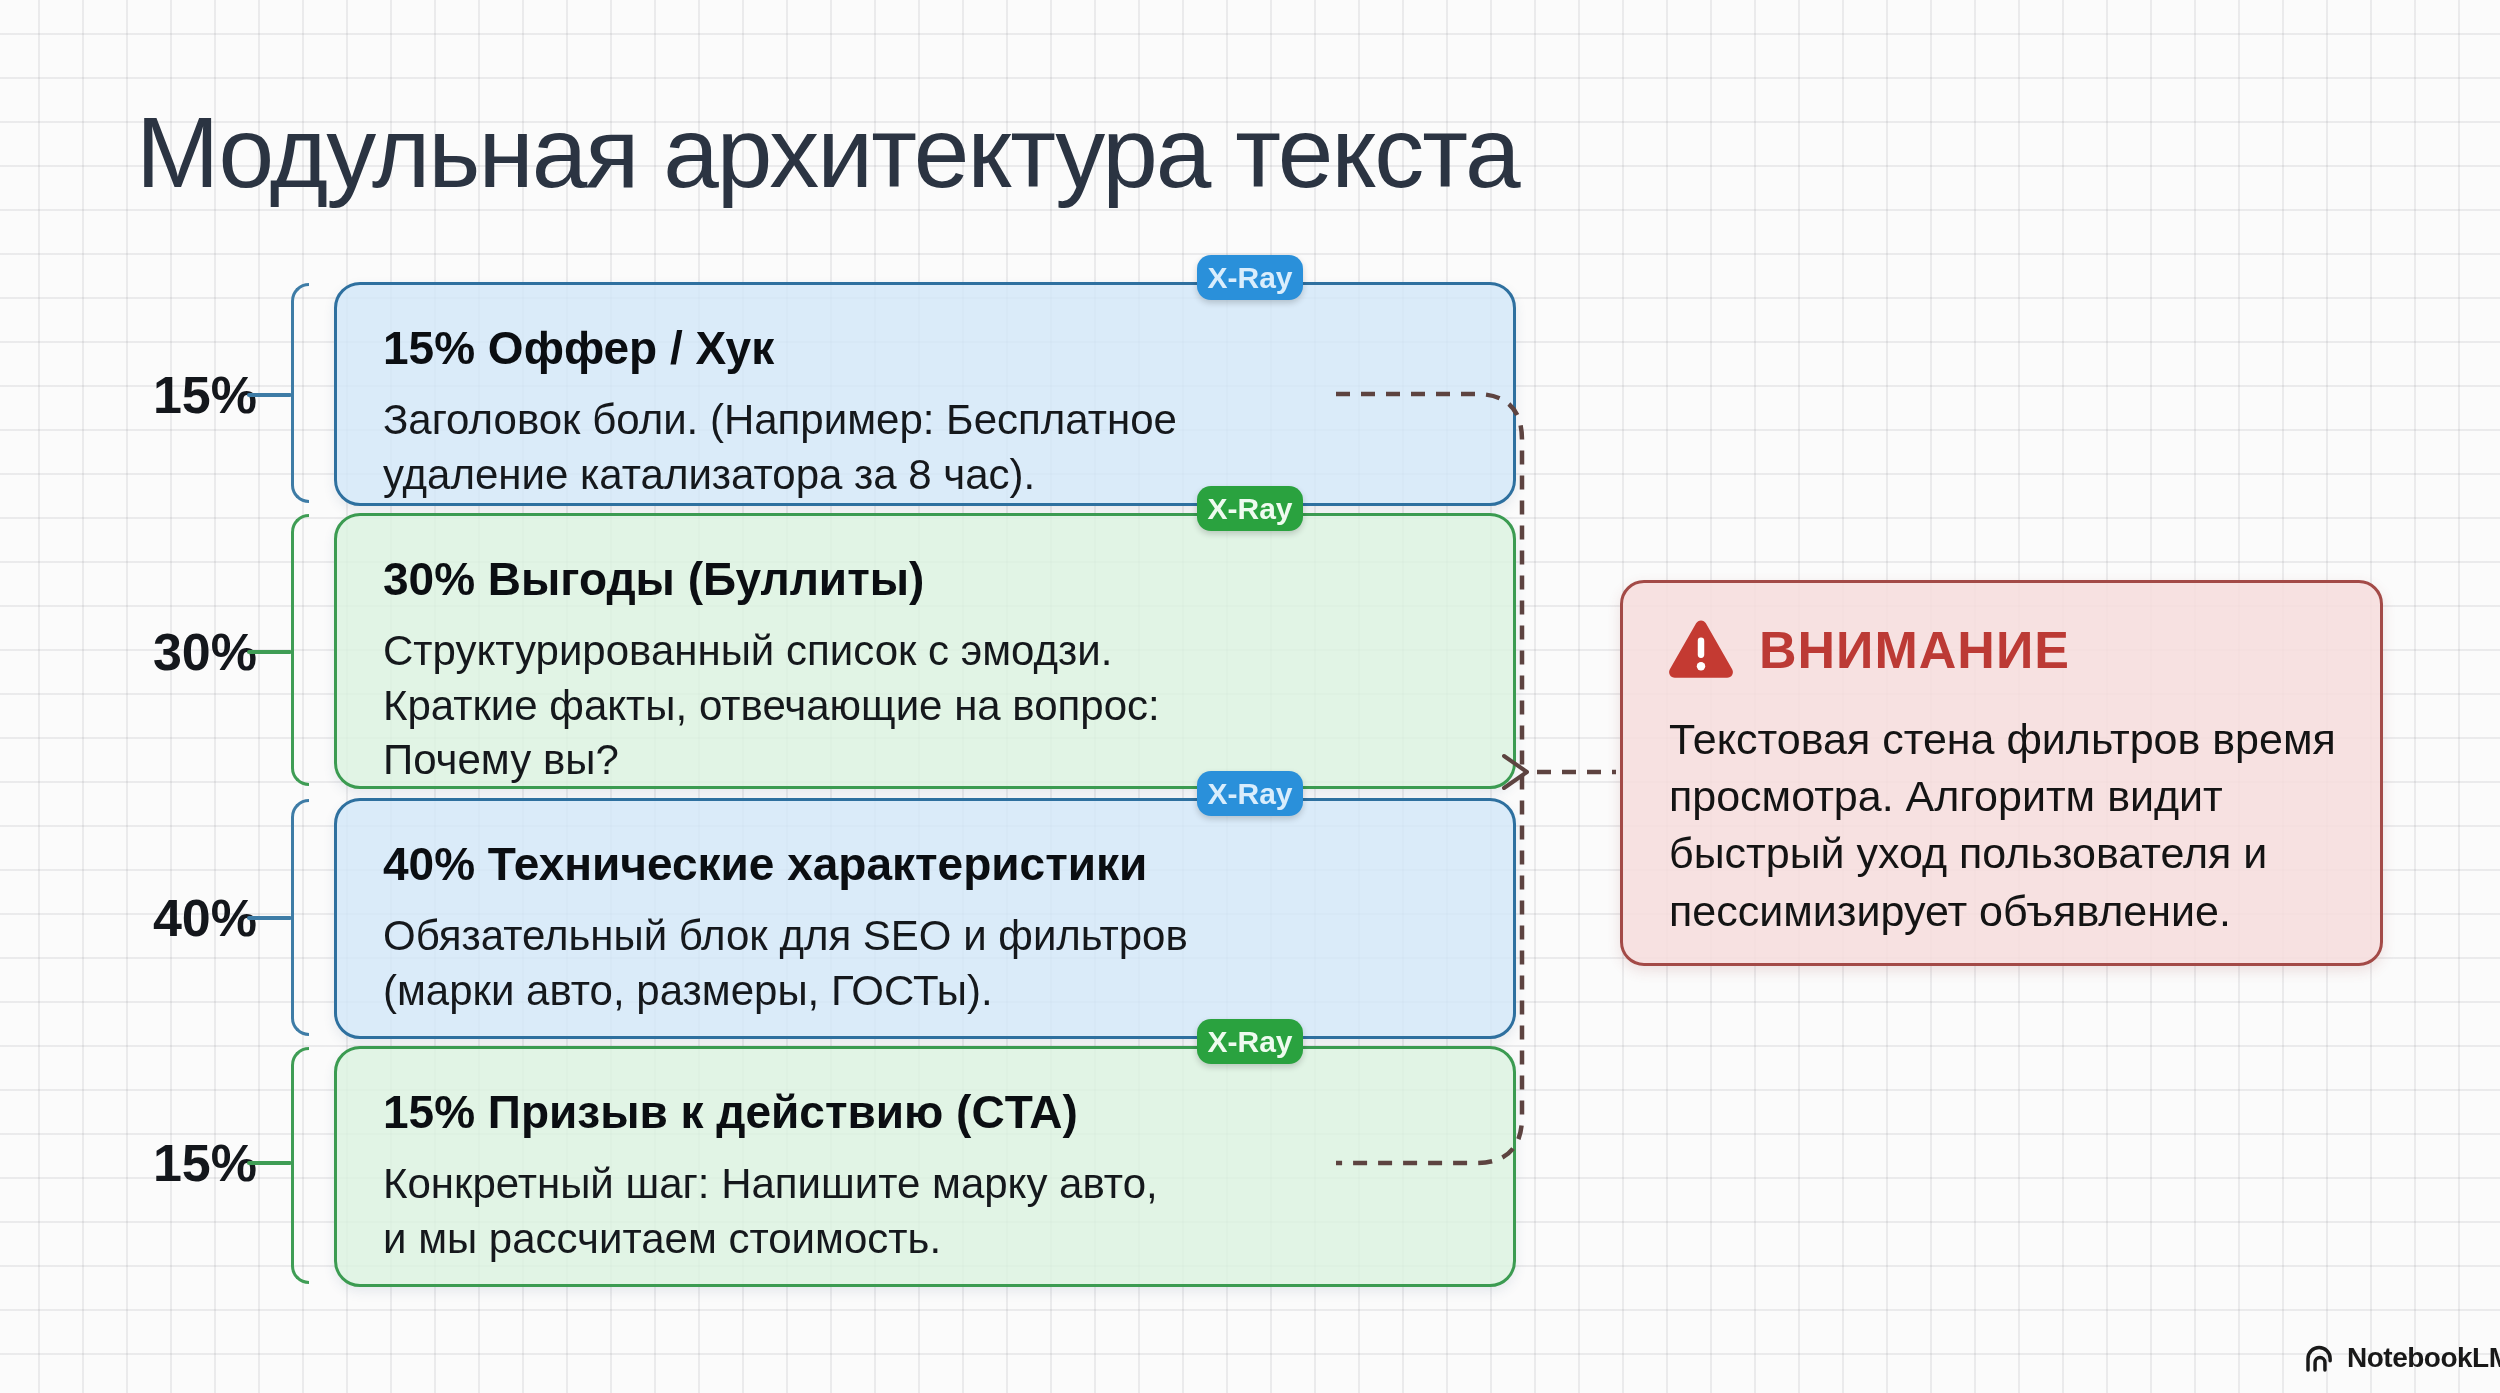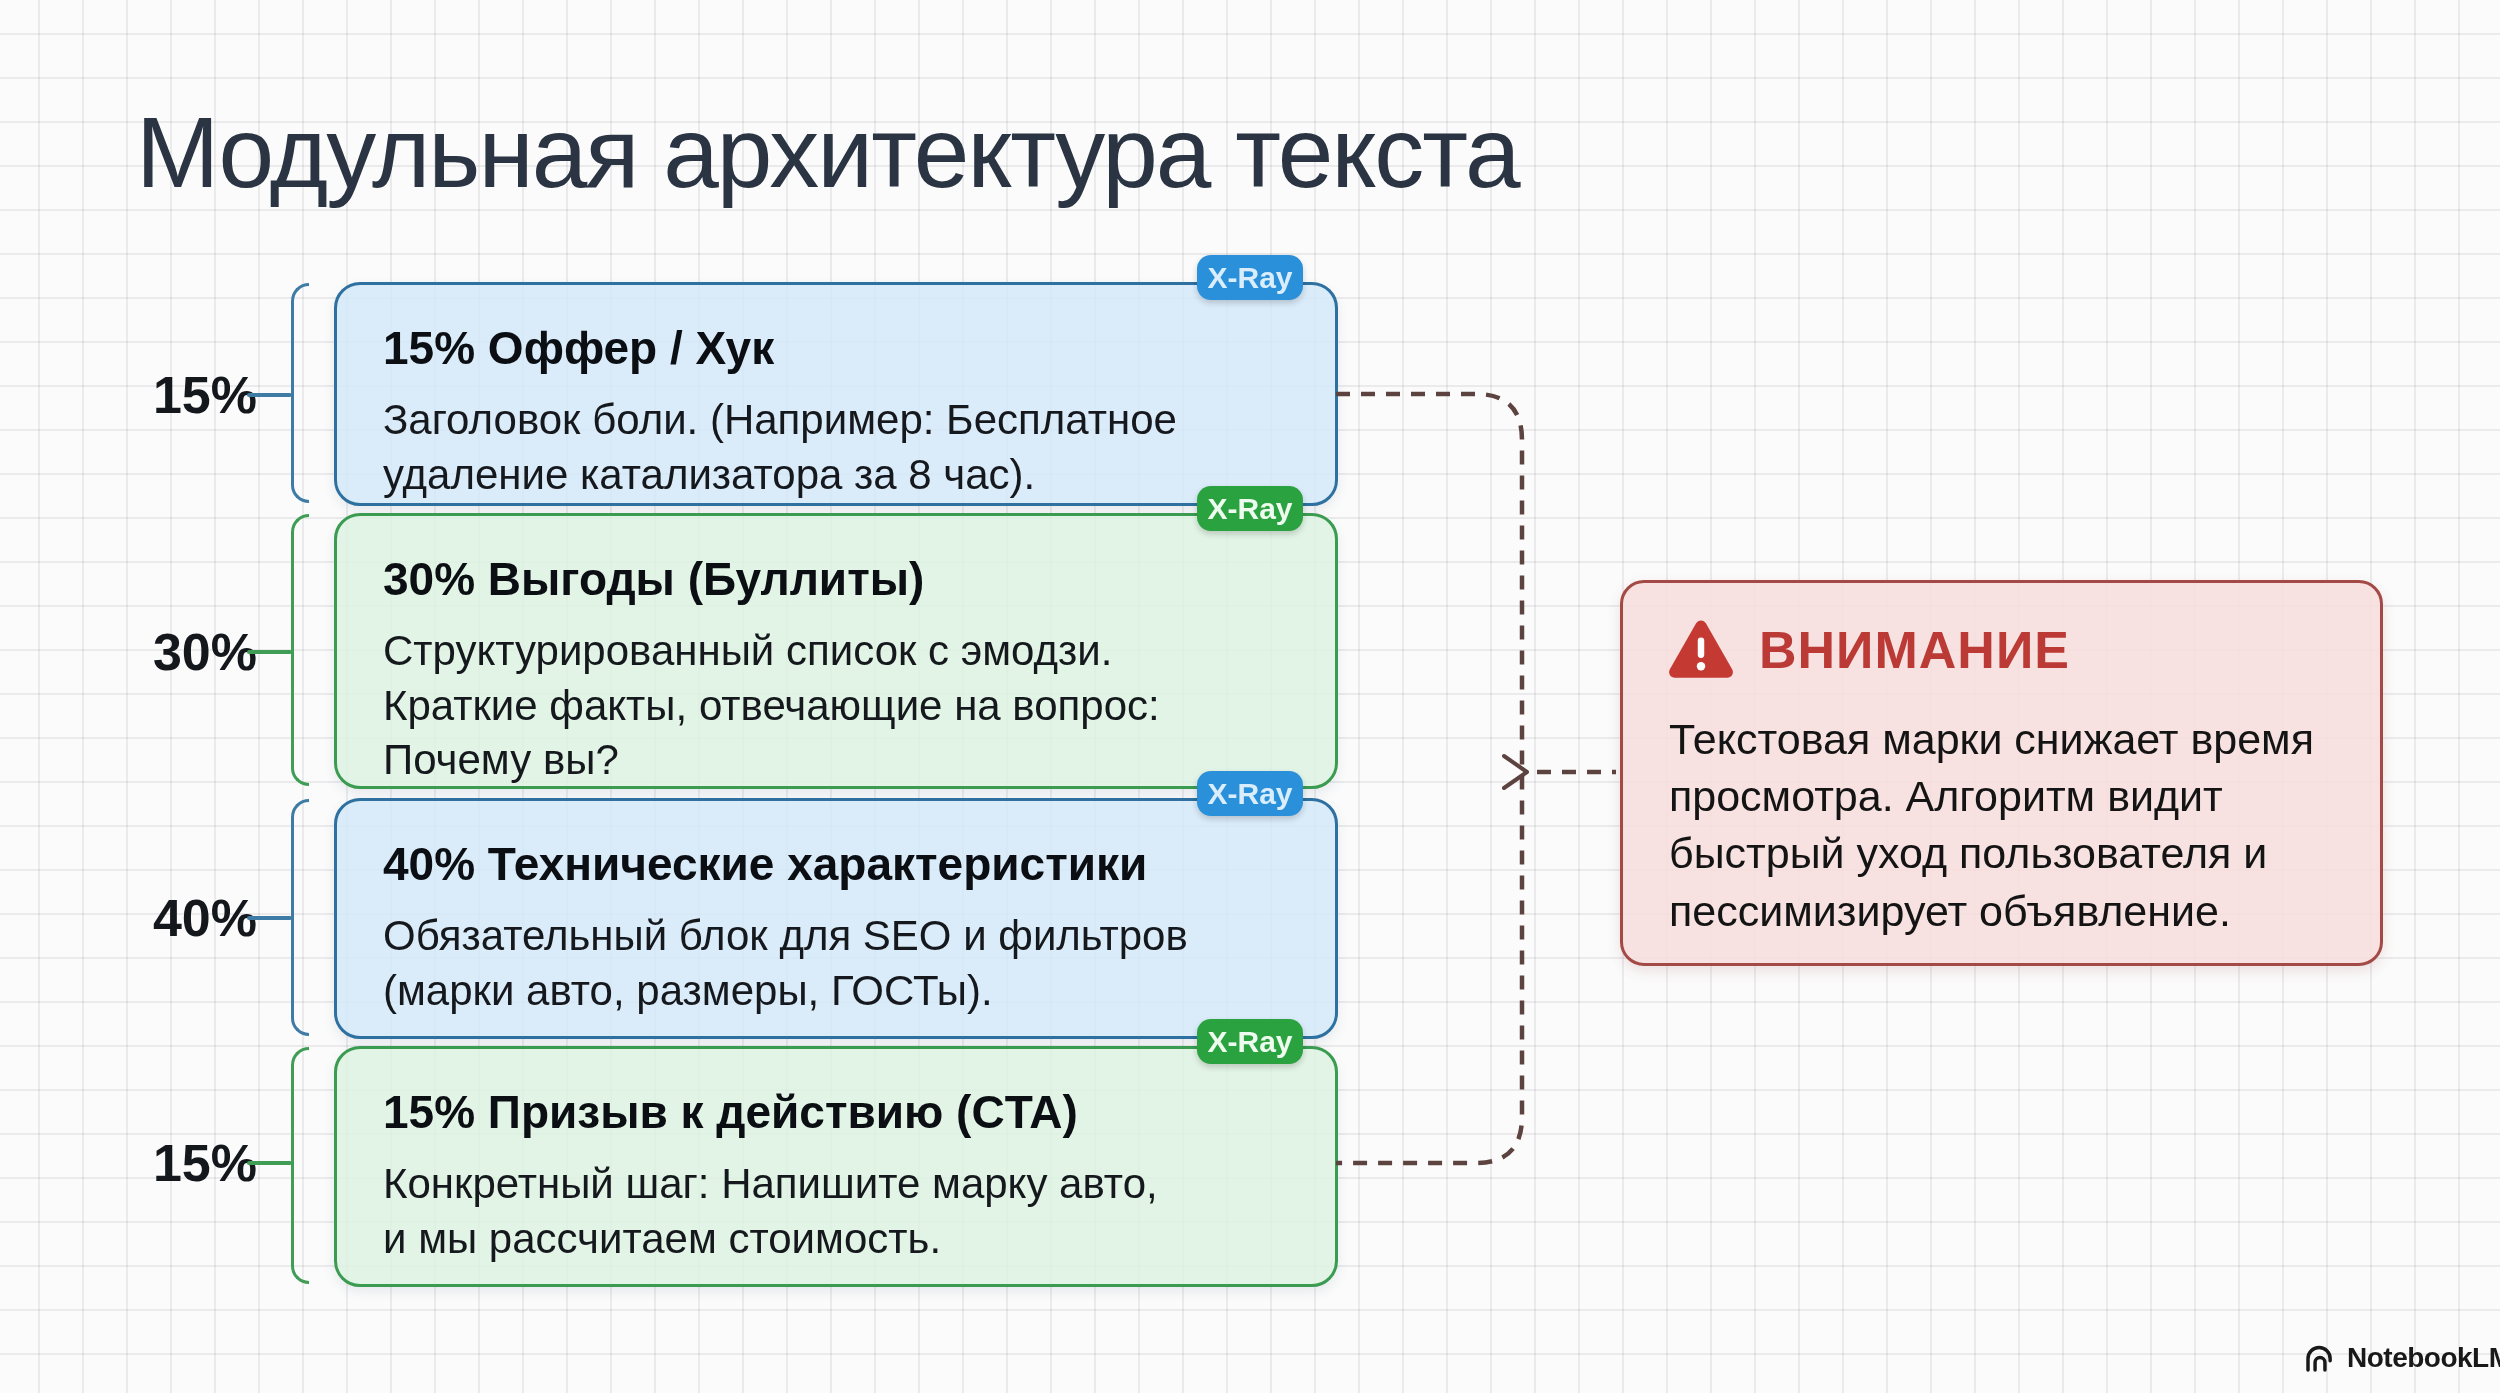--- a/index.html
+++ b/index.html
@@ -27,21 +27,21 @@
   .bracket{
     position:absolute;left:291px;width:18px;box-sizing:border-box;
     border-left:3px solid;border-top:3px solid;border-bottom:3px solid;
     border-radius:18px 0 0 18px;background:transparent;
   }
   .c-blue{border-color:#3e7ca6;background-color:#3e7ca6;}
   .c-green{border-color:#3f9d55;background-color:#3f9d55;}
   .bracket.c-blue,.bracket.c-green{background-color:transparent;}
   
   .block{
-    position:absolute;left:334px;width:1004px;box-sizing:border-box;
+    position:absolute;left:334px;width:1182px;box-sizing:border-box;
     border:3px solid;border-radius:26px;
     padding:36px 40px 0 46px;
     box-shadow:0 5px 12px rgba(50,80,120,0.10);
   }
   .block.blue{border-color:#2e709f;background:rgba(210,231,249,0.80);}
   .block.green{border-color:#3b9b51;background:rgba(219,242,224,0.80);}
   .block-heading{font-size:46px;font-weight:700;color:#0b0e12;margin:0 0 18px 0;white-space:nowrap;}
   .block-body{font-size:42px;font-weight:400;color:#15181c;line-height:1.3;white-space:pre-line;}
   
   .badge{
@@ -133,21 +133,21 @@
 
   <div class="warning">
     <div class="warning-header">
       <svg width="68" height="62" viewBox="0 0 24 22">
         <path d="M10.27 1.55 L0.95 17.8 a2.05 2.05 0 0 0 1.78 3.07 h18.54 a2.05 2.05 0 0 0 1.78-3.07 L13.73 1.55 a2 2 0 0 0-3.46 0 Z" fill="#c43a32"></path>
         <rect x="10.85" y="6.6" width="2.3" height="7.2" rx="1.1" fill="#ffffff"></rect>
         <circle cx="12" cy="16.8" r="1.5" fill="#ffffff"></circle>
       </svg>
       <div class="warning-title">ВНИМАНИЕ</div>
     </div>
-    <div class="warning-body">Текстовая марки снижает время
+    <div class="warning-body">Текстовая стена фильтров время
 просмотра. Алгоритм видит
 быстрый уход пользователя и
 пессимизирует объявление.</div>
   </div>
 
   <div class="brand">
     <svg width="36" height="32" viewBox="0 0 26 24">
       <path d="M4 21 V12.5 A8.3 8.3 0 0 1 20.6 12.5 V14" fill="none" stroke="#191919" stroke-width="2.6" stroke-linecap="round"></path>
       <path d="M9.3 21 V15.4 A3.7 3.7 0 0 1 16.7 15.4 V21" fill="none" stroke="#191919" stroke-width="2.6" stroke-linecap="round"></path>
     </svg>

